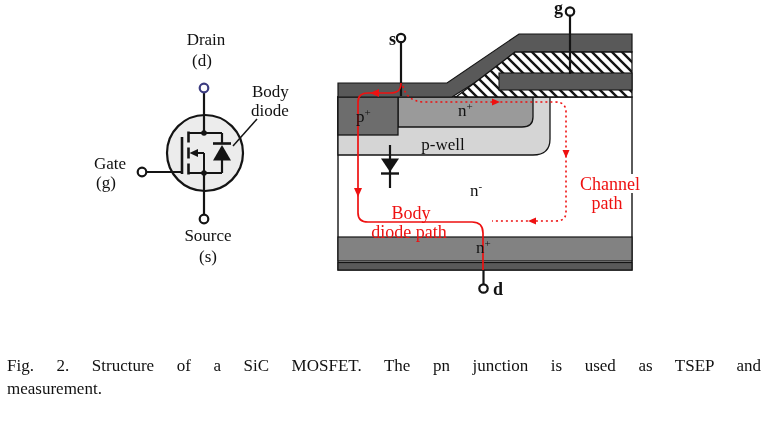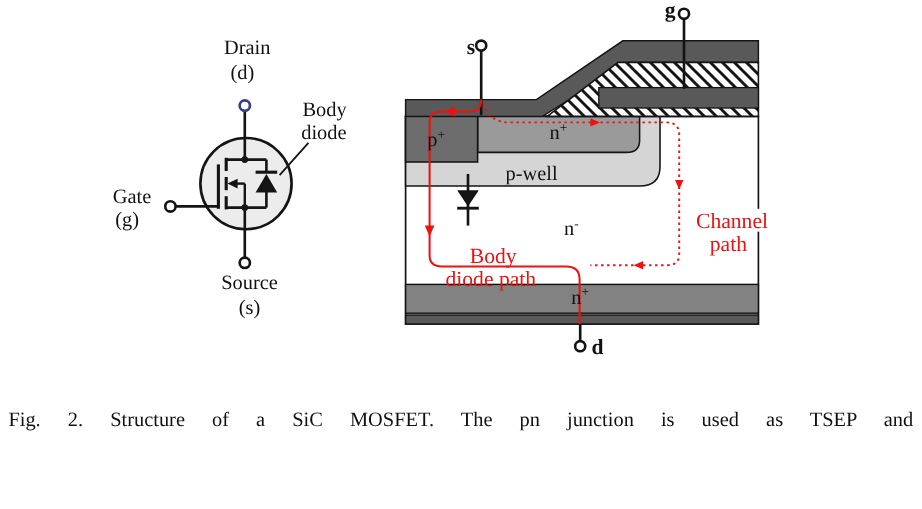--- a/index.html
+++ b/index.html
@@ -1,18 +1,18 @@
 <!DOCTYPE html>
 <html><head>
 <meta charset="utf-8">
 <style>
   html,body{margin:0;padding:0;background:#ffffff;}
   body{width:768px;height:424px;position:relative;font-family:"Liberation Serif",serif;}
   #figure-svg{position:absolute;left:0;top:0;}
-  .caption{position:absolute;left:7px;top:339px;width:754px;
+  .caption{position:absolute;left:7px;top:355px;width:754px;
            font-size:17px;line-height:22.6px;color:#111;}
   .caption .jline{text-align:justify;text-align-last:justify;}
   .caption .lastline{text-align:left;}
   svg text{font-family:"Liberation Serif",serif;}
 </style>
 </head>
 <body>
 
 <svg id="figure-svg" width="768" height="332" viewBox="0 0 768 332">
 
@@ -119,13 +119,14 @@
 
     <text x="411" y="219" font-size="18" text-anchor="middle" fill="#ee1111">Body</text>
     <text x="409" y="238" font-size="18" text-anchor="middle" fill="#ee1111">diode path</text>
     <text x="610" y="190" font-size="18" text-anchor="middle" fill="#ee1111">Channel</text>
     <text x="607" y="209" font-size="18" text-anchor="middle" fill="#ee1111">path</text>
   </g>
 </svg>
 
 <div class="caption">
   <div class="jline">Fig. 2.  Structure of a SiC MOSFET. The pn junction is used as TSEP and</div>
+  <div class="lastline">measurement.</div>
 </div>
 
 </body></html>

